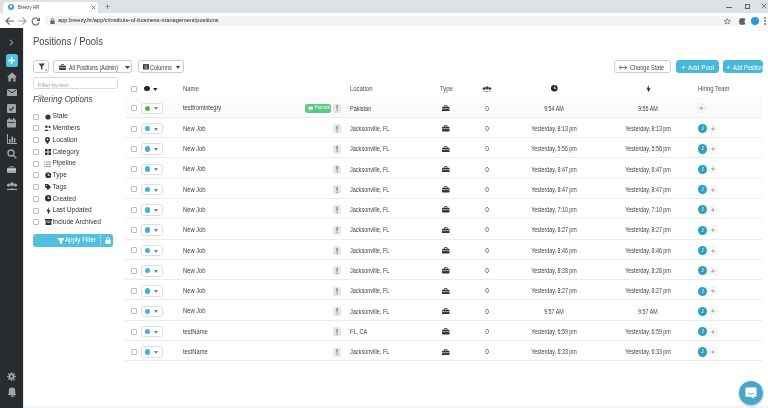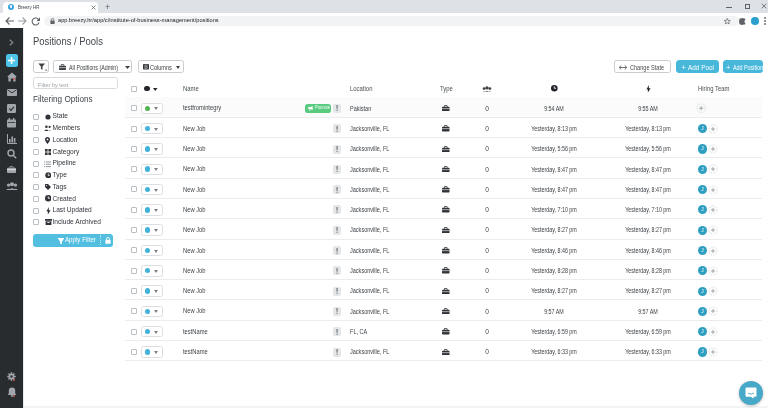--- a/index.html
+++ b/index.html
@@ -207,21 +207,21 @@
     <div class="t" style="left:4.5px;top:2.2px;font-size:7.5px;color:#fff;">+</div>
     <div class="t" style="left:11px;top:3.4px;font-size:6.4px;color:#fff;">Add Pool</div>
   </div>
 <div class="a" style="left:722.5px;top:59.5px;width:40px;height:13.5px;background:#47b7da;border:1px solid #47b7da;border-radius:3px;">
     <div class="t" style="left:2.5px;top:2.2px;font-size:7.5px;color:#fff;">+</div>
     <div class="t" style="left:9px;top:3.4px;font-size:6.4px;color:#fff;transform:scaleX(0.84);transform-origin:0 50%;">Add Position</div>
   </div>
 <div class="a" style="left:33px;top:77px;width:85px;height:12px;border:1px solid #d9dcde;border-radius:2.5px;background:#fff;">
     <div class="t" style="left:4px;top:2.5px;font-size:6.2px;color:#9aa0a6;transform:scaleX(0.9);transform-origin:0 50%;">Filter by text</div>
   </div>
-<div class="t" style="left:33px;top:95px;font-size:8.2px;color:#40464b;">Filtering Options</div>
+<div class="t" style="left:33px;top:95px;font-size:8.2px;color:#40464b;font-style:italic;">Filtering Options</div>
 <div class="a" style="left:33px;top:113.6px;width:6px;height:6px;border:1px solid #b9bfc4;border-radius:1px;background:#fff;"></div>
 <div style="position:absolute;left:44.5px;top:113.6px;">
     <svg width="6" height="6" viewBox="0 0 6 6" style="display:block;">
       <circle cx="3" cy="3" r="2.6" fill="#30343a"></circle>
     </svg>
   </div>
 <div class="t" style="left:52.5px;top:112.39999999999999px;font-size:6.6px;color:#30343a;">State</div>
 <div class="a" style="left:33px;top:125.35px;width:6px;height:6px;border:1px solid #b9bfc4;border-radius:1px;background:#fff;"></div>
 <div style="position:absolute;left:43.8px;top:124.55px;">
     <svg width="7.5" height="6.5" viewBox="0 0 7.5 6.5" style="display:block;">

